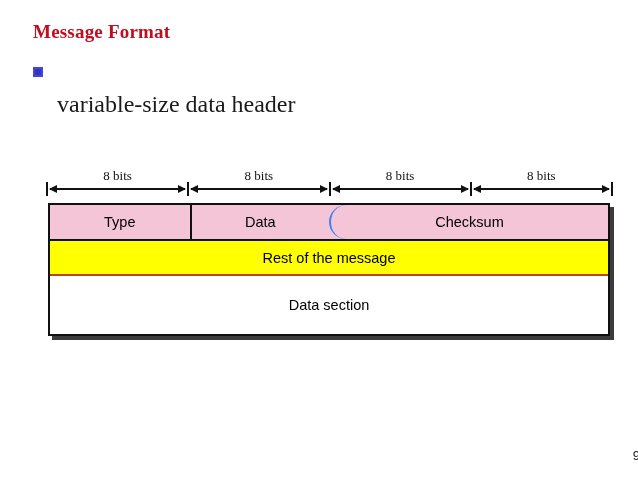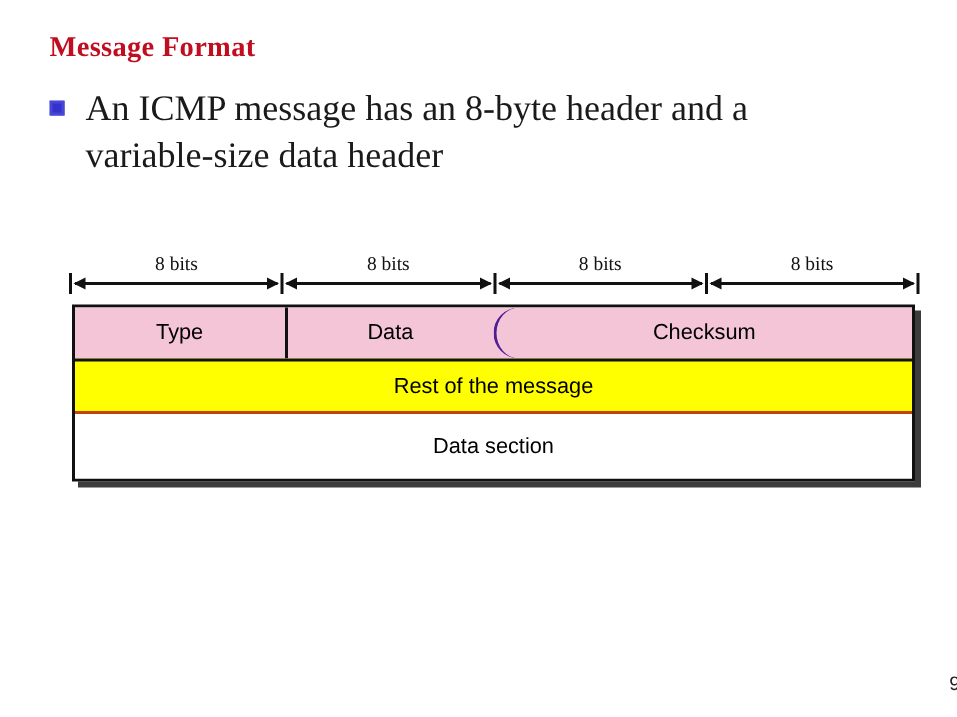--- a/index.html
+++ b/index.html
@@ -77,39 +77,39 @@
   .tick-2 { left: calc(50% - 1px); }
   .tick-3 { left: calc(75% - 1px); }
   .tick-4 { left: calc(100% - 1px); }
 
   
   .msg-table {
     position: absolute;
     left: 48px;
     top: 203px;
     width: 562px;
-    height: 118px;
+    height: 133px;
     box-sizing: border-box;
     border: 2px solid #111111;
     box-shadow: 4px 4px 0 #3C3C3C;
     background: #ffffff;
     display: flex;
     flex-direction: column;
     font-family: "Liberation Sans", sans-serif;
     font-size: 14.5px;
     color: #000000;
   }
   .row-fields { flex: 0 0 34px; background: #F4C4D7; display: flex; }
   .cell {
     display: flex; align-items: center; justify-content: center;
     box-sizing: border-box;
   }
   .cell-type { width: 25%; }
   .cell-code { width: 25%; border-left: 2px solid #111111; }
-  .cell-checksum { width: 50%; border-left: 2px solid #4c1d95; border-radius: 17px; }
+  .cell-checksum { width: 50%; border-left: 2px solid #3b82f6; border-radius: 17px; }
   .row-rest {
     flex: 0 0 33px; background: #FFFF00; border-top: 2px solid #111111;
     display: flex; align-items: center; justify-content: center;
   }
   .row-data {
     flex: 1; background: #ffffff; border-top: 2px solid #c2410c;
     display: flex; align-items: center; justify-content: center;
   }
 
   
@@ -125,21 +125,21 @@
 </head>
 <body>
 
 <div class="slide">
 
   <div class="slide-title">Message Format</div>
 
   <div class="bullet-row">
     <span class="bullet-marker"></span>
     <div class="bullet-text">
-      <span>An ICMP message has an 8-byte header and a</span><br>
+      <br>
       <span>variable-size data header</span>
     </div>
   </div>
 
   <div class="arrows">
     <div class="seg seg1">
       <div class="seg-label">8 bits</div>
       <div class="seg-line"></div>
       <div class="arrow-left"></div>
       <div class="arrow-right"></div>

